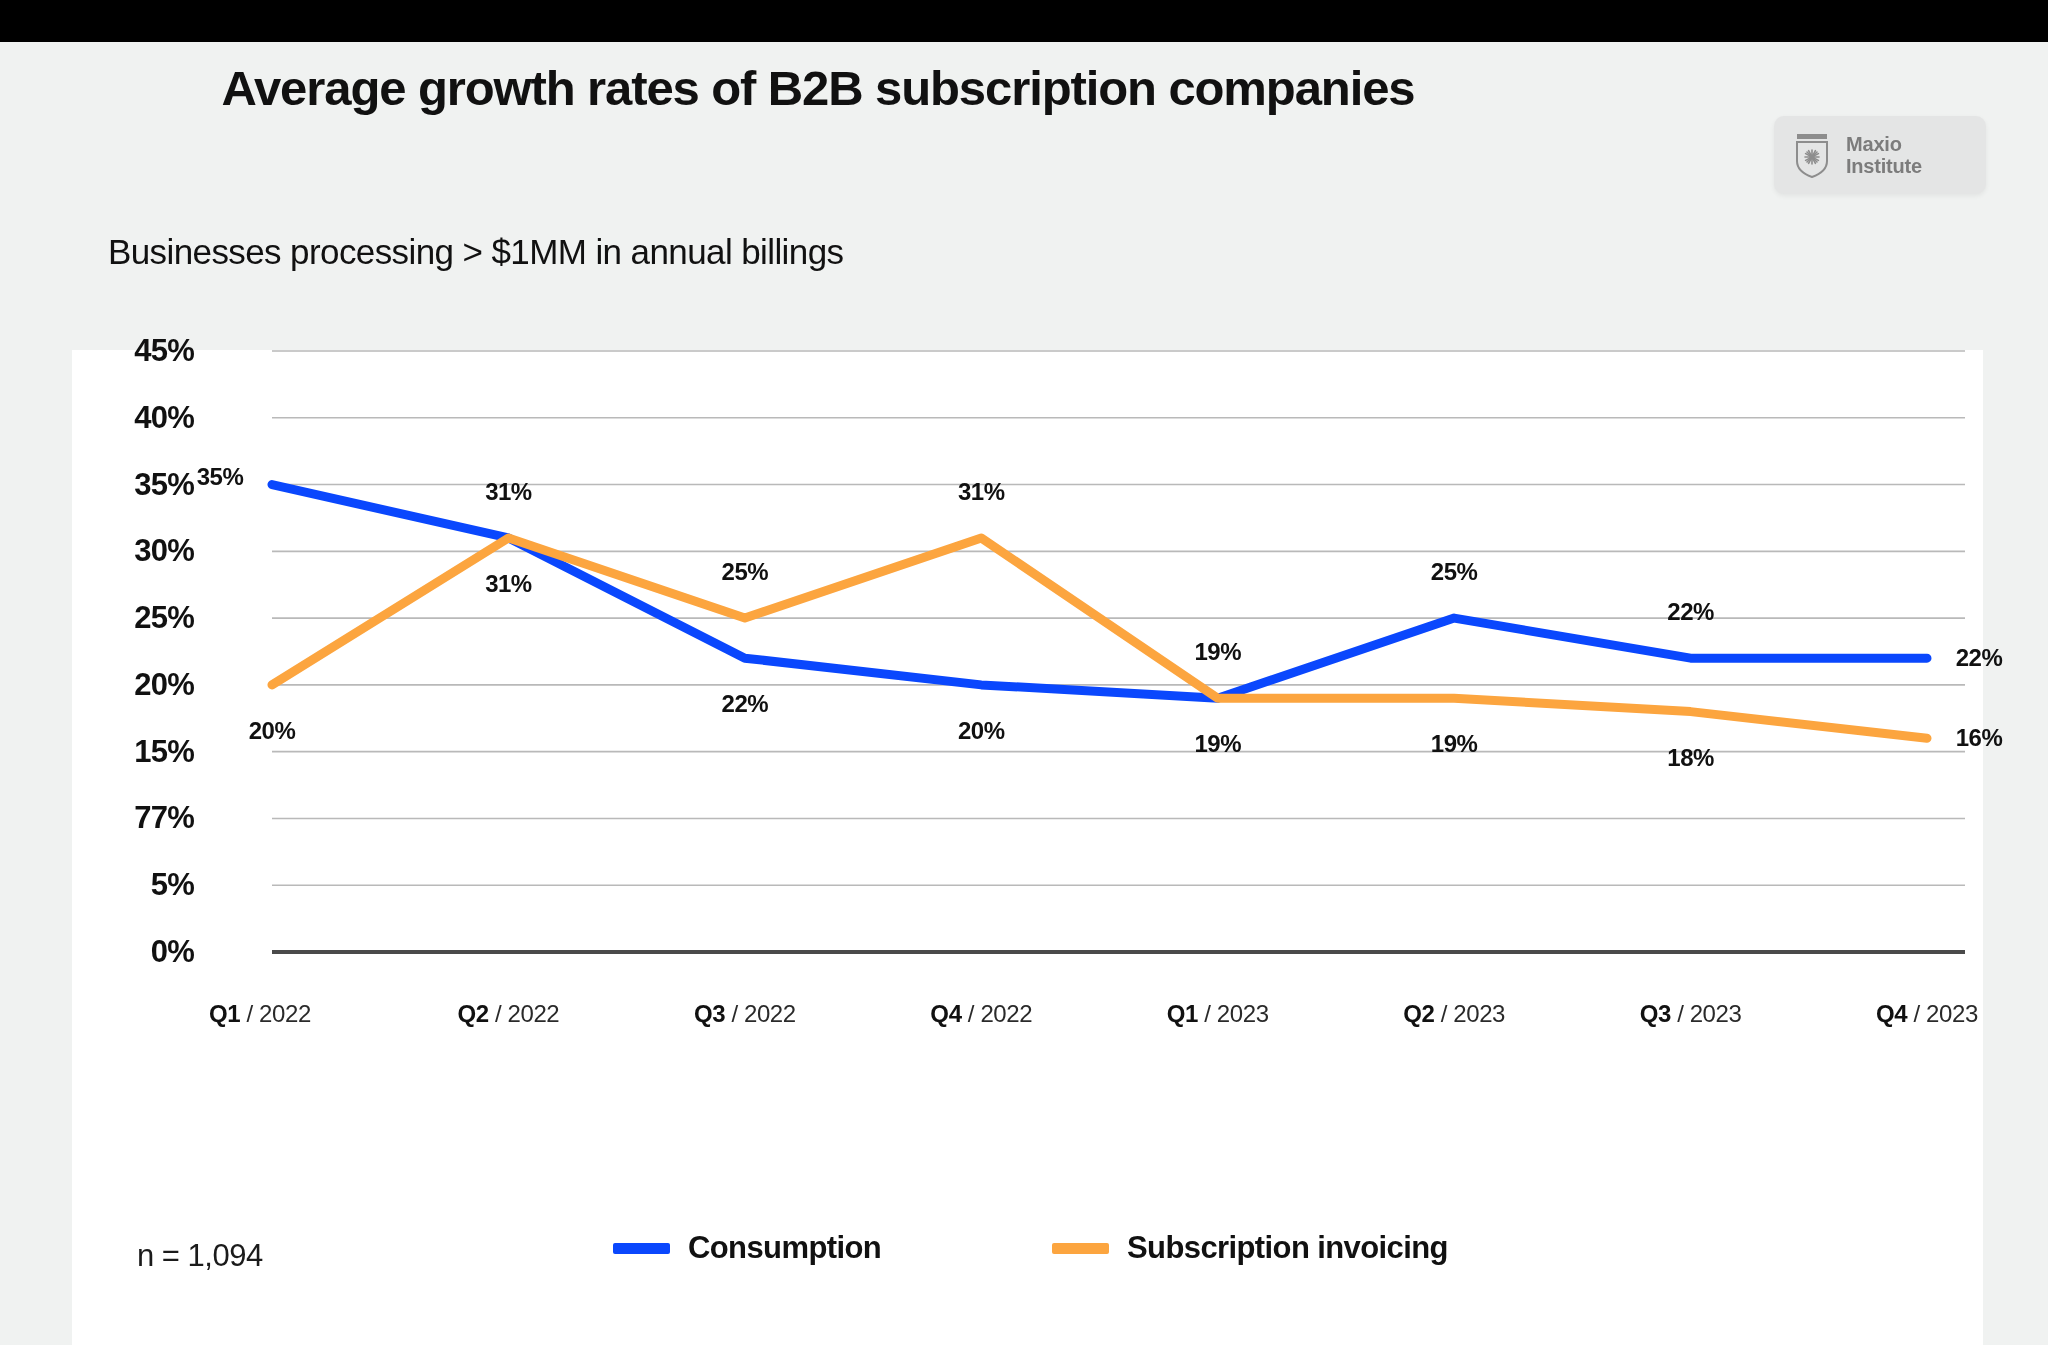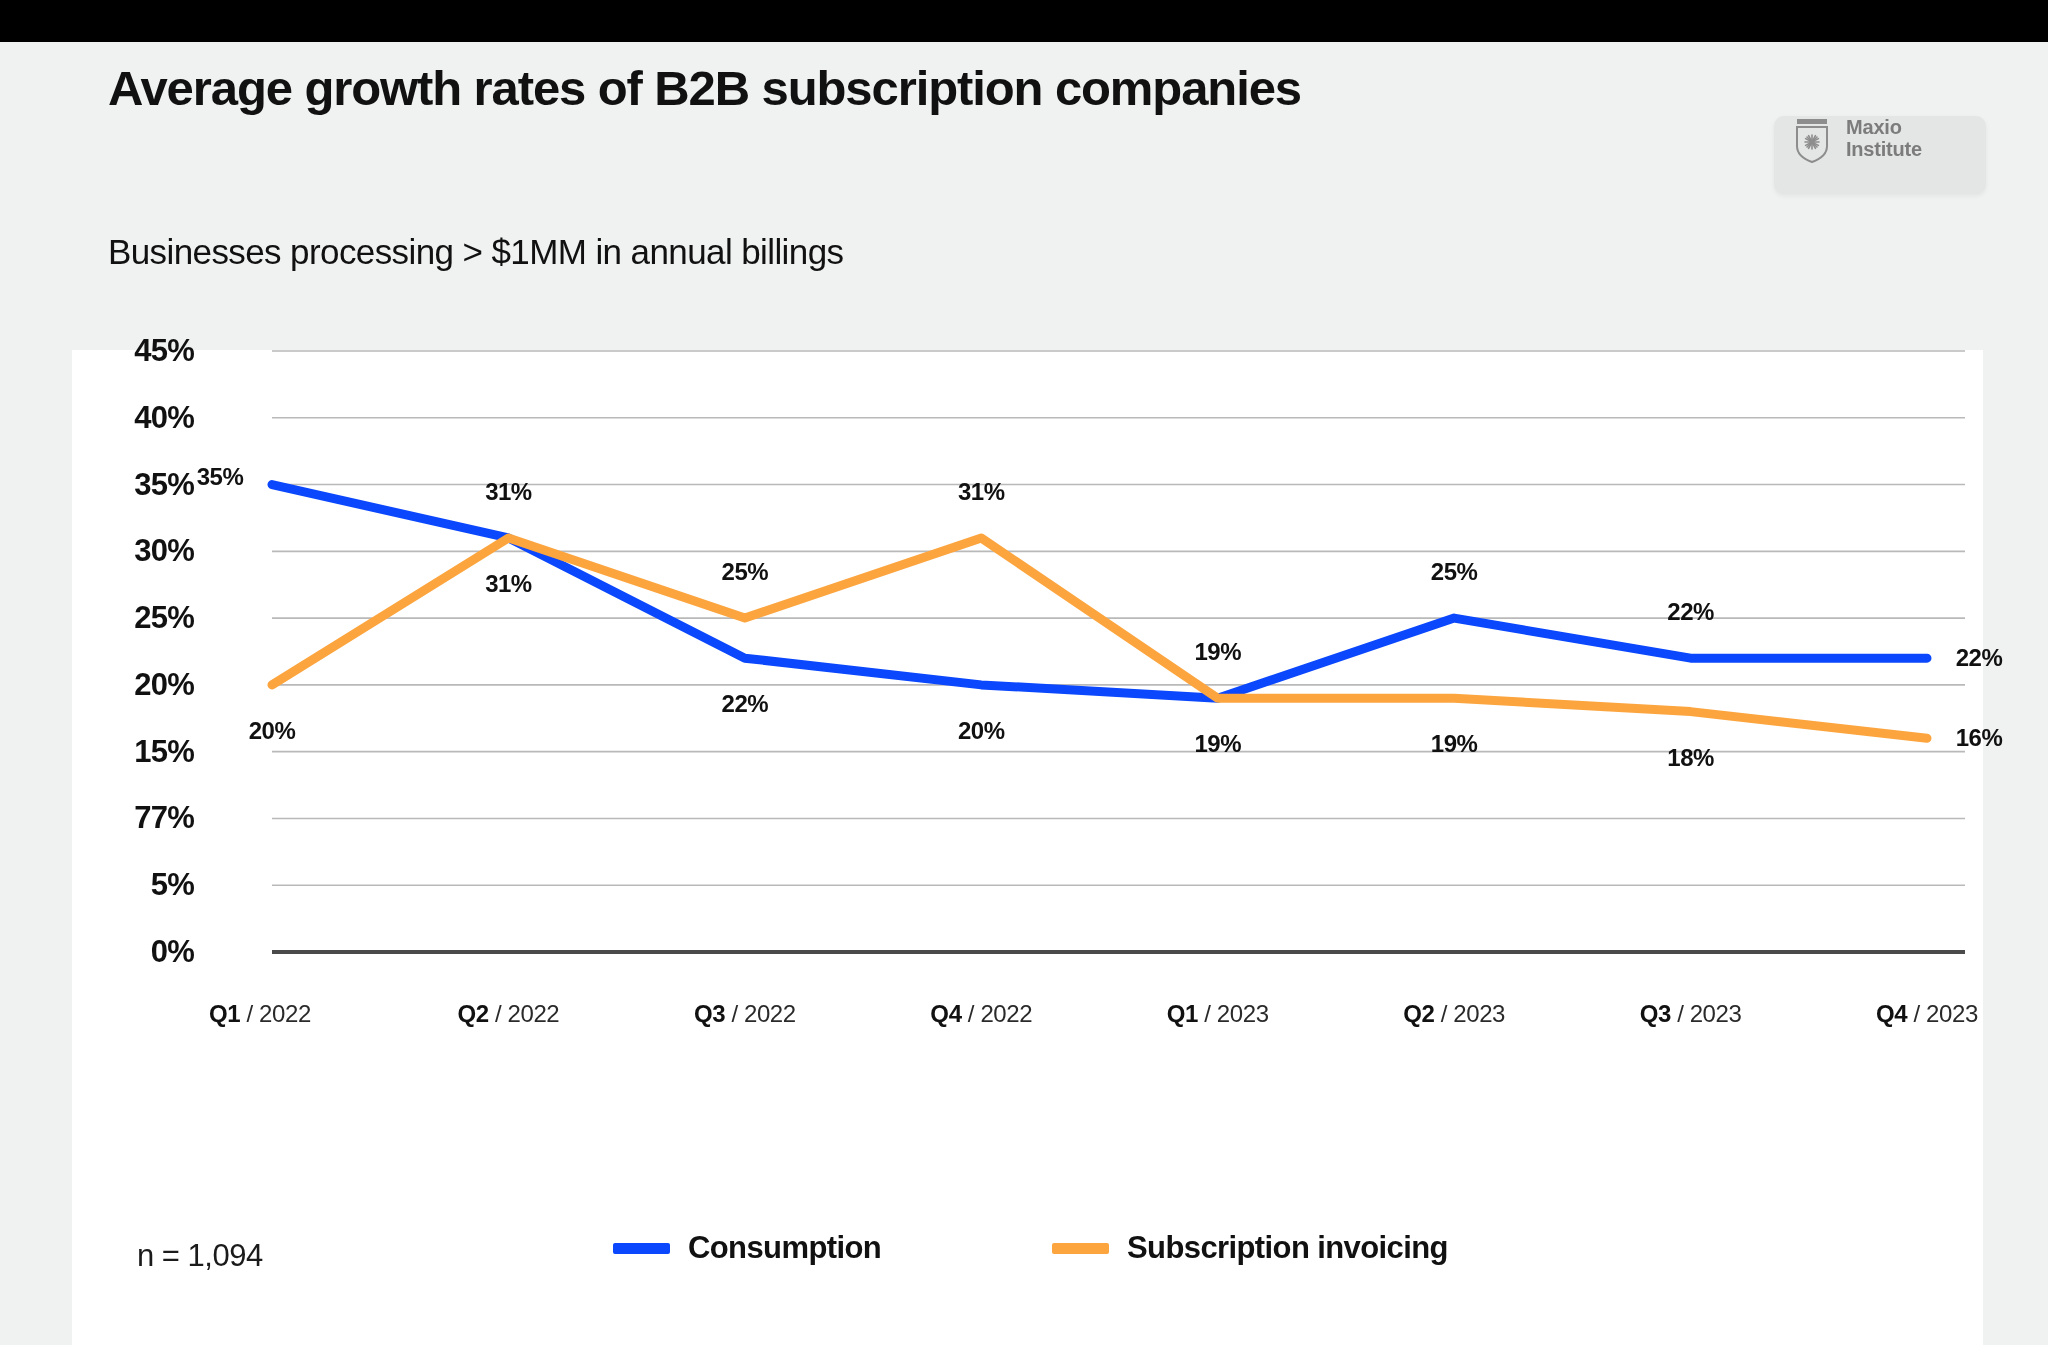--- a/index.html
+++ b/index.html
@@ -13,21 +13,21 @@
   #topbar {
     position:absolute; left:0; top:0; width:2048px; height:42px;
     background:#000000;
   }
   #stage {
     position:absolute; left:0; top:42px; width:2048px; height:1303px;
     background:#f0f2f1;
   }
 
   
-  #header { position:absolute; left:108px; top:62px; width:1420px; }
+  #header { position:absolute; left:108px; top:62px; width:1420px;text-align:center; }
   #title {
     font-size:49px; font-weight:700; color:#111111;
     letter-spacing:-1.1px; line-height:1.1;
     font-family:"Liberation Sans", sans-serif;
   }
   #subtitle {
     margin-top:15px;
     font-size:27px; font-style:italic; font-weight:400; color:#1b1b1b;
     letter-spacing:-0.4px;
   }
@@ -35,21 +35,21 @@
     position:absolute; left:108px; top:232px;
     font-size:35px; font-weight:400; color:#111111;
     letter-spacing:-0.6px;
   }
 
   
   #logo-card {
     position:absolute; left:1774px; top:116px; width:212px; height:78px;
     background:#e4e5e5; border-radius:10px;
     box-shadow:0 2px 5px rgba(0,0,0,0.06);
-    display:flex; padding-left:18px; gap:14px;
+    display:flex; align-items:center; padding-left:18px; gap:14px;
   }
   #logo-mark { width:40px; height:48px; flex:0 0 auto; }
   #logo-text {
     font-size:20px; line-height:1.12; font-weight:600; color:#7c7c7c;
     letter-spacing:-0.2px;
   }
 
   
   #panel {
     position:absolute; left:72px; top:350px; width:1911px; height:1020px;

